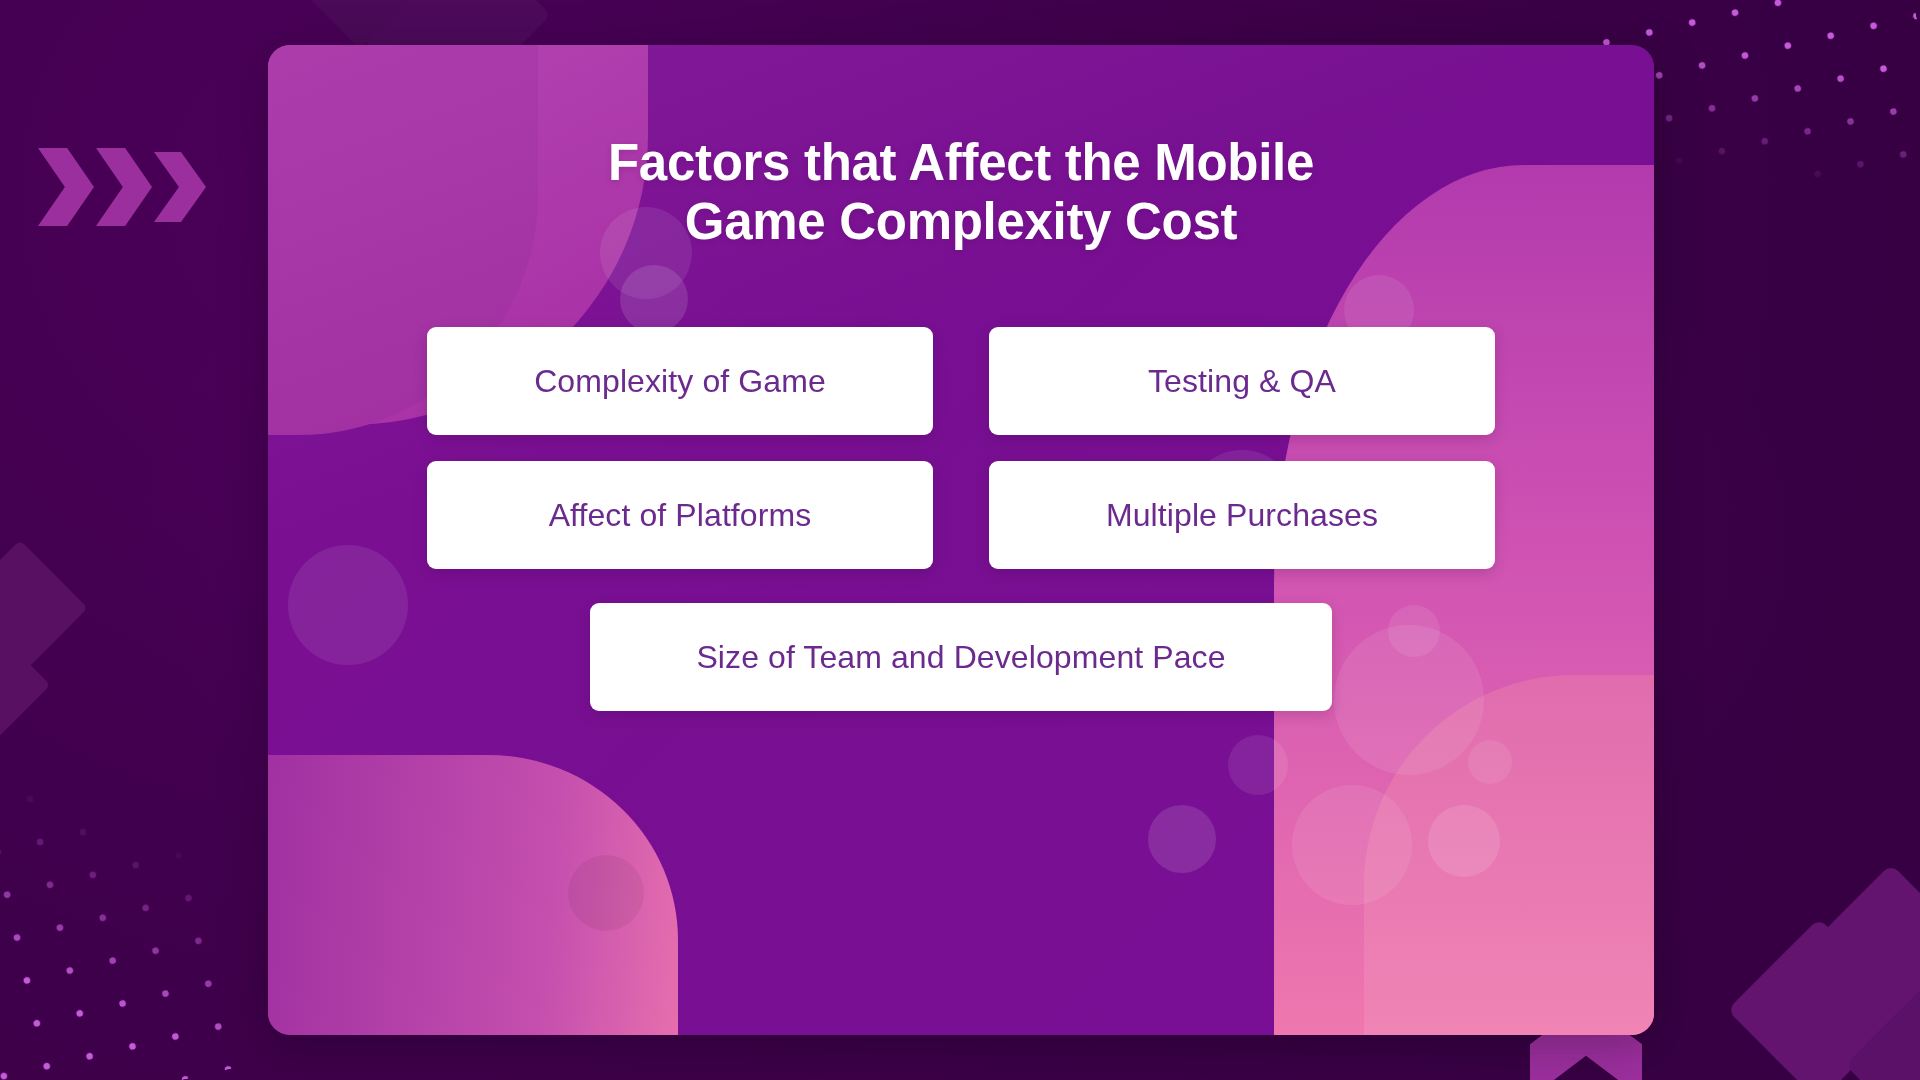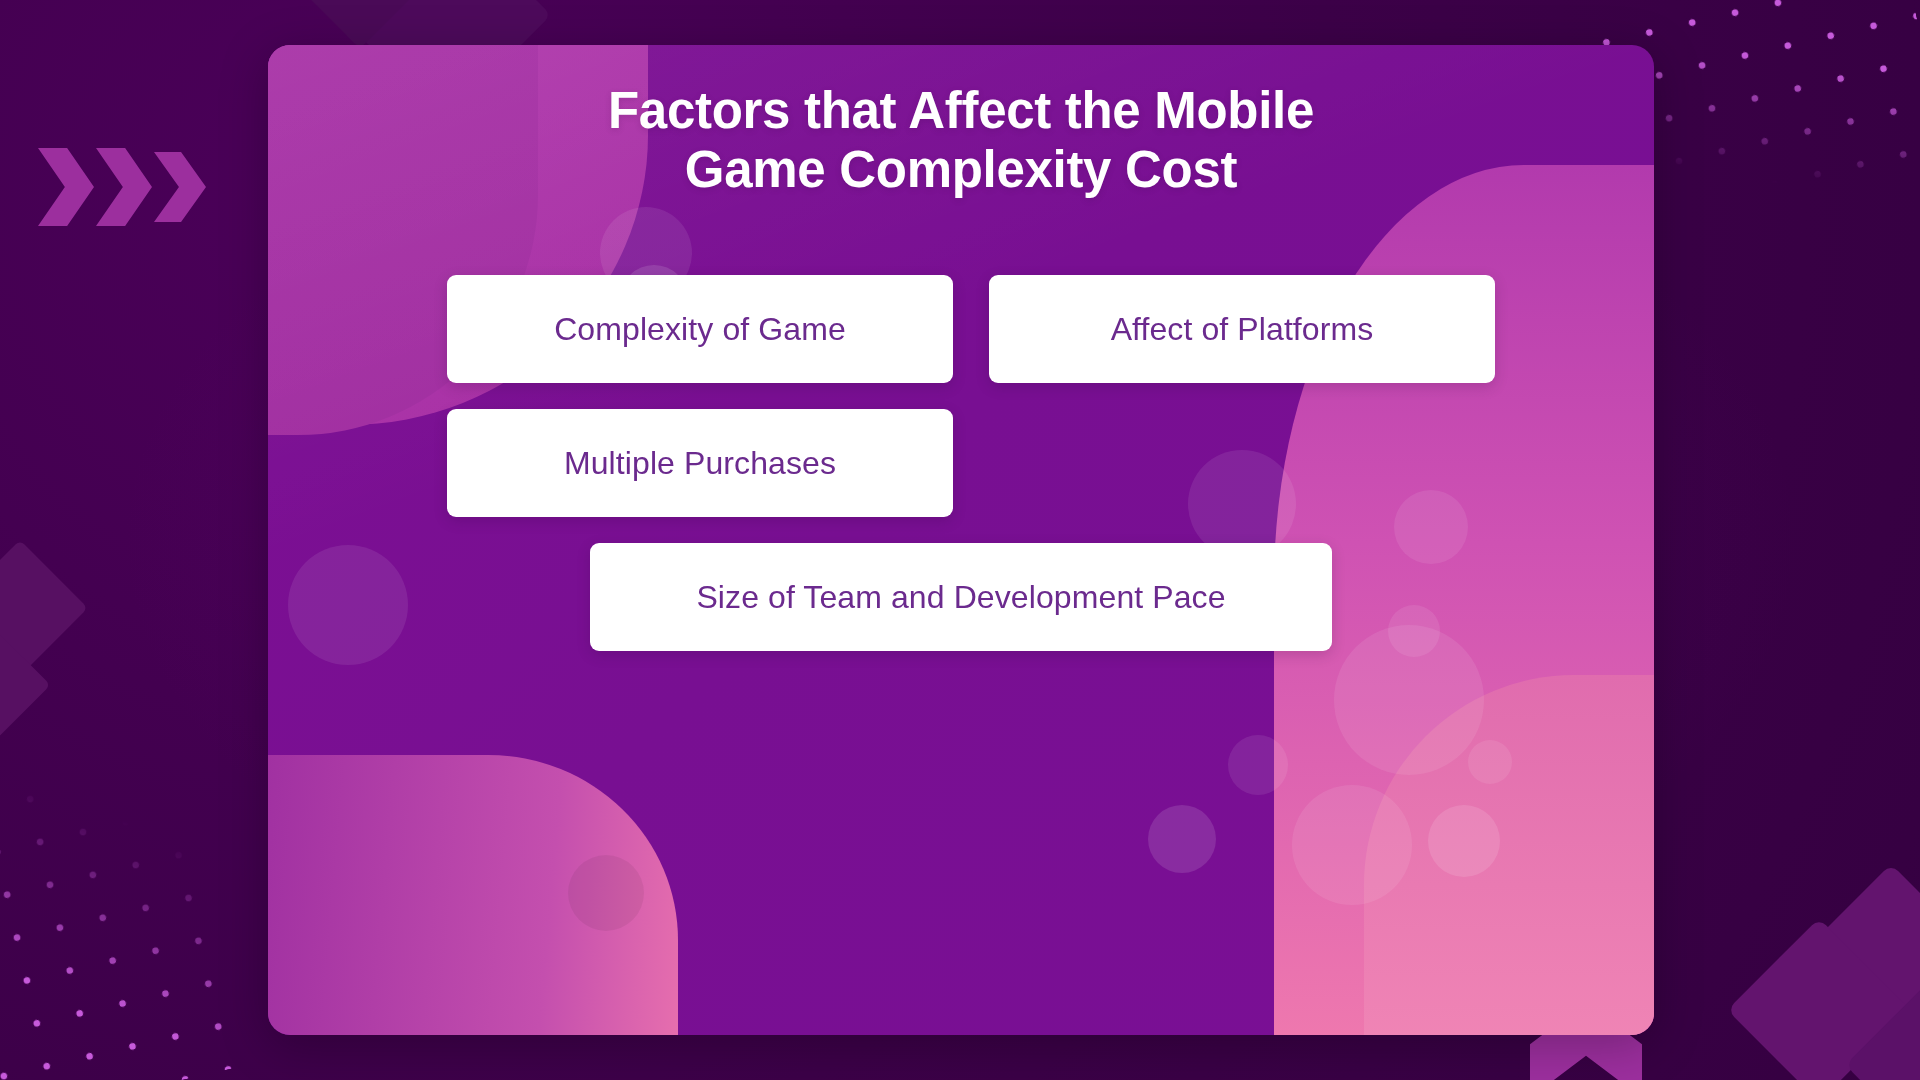--- a/index.html
+++ b/index.html
@@ -126,21 +126,21 @@
     width:450px; height:330px;
     background:linear-gradient(95deg, #9c2da0 0%, #c44fae 70%, #e76fae 100%);
     border-radius:0 190px 0 0 / 0 185px 0 0;
   }
 
   
   .bub{ position:absolute; border-radius:50%; background:rgba(255,255,255,.085); }
   .bub.b2{ background:rgba(255,255,255,.12); }
 
   
-  .content{ position:relative; z-index:6; padding-top:36px; }
+  .content{ position:relative; z-index:6; padding-top:88px; }
 
   .title{
     text-align:center;
     color:#ffffff;
     font-size:51px;
     font-weight:bold;
     line-height:1.16;
     letter-spacing:-.3px;
     text-shadow:0 2px 6px rgba(60,0,72,.18);
   }
@@ -154,33 +154,32 @@
     flex-wrap:wrap;
     justify-content:space-between;
     row-gap:26px;
   }
   .chip{
     width:506px; height:108px;
     background:#ffffff;
     border-radius:9px;
     display:flex; align-items:center; justify-content:center;
     box-shadow:0 4px 14px rgba(45,0,58,.18);
-    margin-left:20px;
   }
   .chip span{
     color:#6b2a8e;
     font-size:32px;
     font-weight:400;
     letter-spacing:.1px;
   }
   .chip.wide{
     width:742px; height:108px;
     margin:26px auto 0;
   }
-  .row-wide{ width:1068px; margin:0 auto; display:flex; justify-content:center; }
+  .row-wide{ width:1068px; margin:8px auto; display:flex; justify-content:center; }
 </style>
 </head>
 <body>
 
 <div class="bg-base"></div>
 <div class="bg-vignette"></div>
 
 <div class="diamond dia-top"></div>
 <div class="diamond dia-top2"></div>
 
@@ -231,20 +230,23 @@
     <h1 class="title">
       <span class="l1">Factors that Affect the Mobile</span>
       <span class="l2">Game Complexity Cost</span>
     </h1>
 
     <div class="grid">
       <div class="chip">
         <span>Complexity of Game</span>
       </div>
       <div class="chip">
+        <span>Testing &amp; QA</span>
+      </div>
+      <div class="chip">
         <span>Affect of Platforms</span>
       </div>
       <div class="chip">
         <span>Multiple Purchases</span>
       </div>
     </div>
 
     <div class="row-wide">
       <div class="chip wide">
         <span>Size of Team and Development Pace</span>

